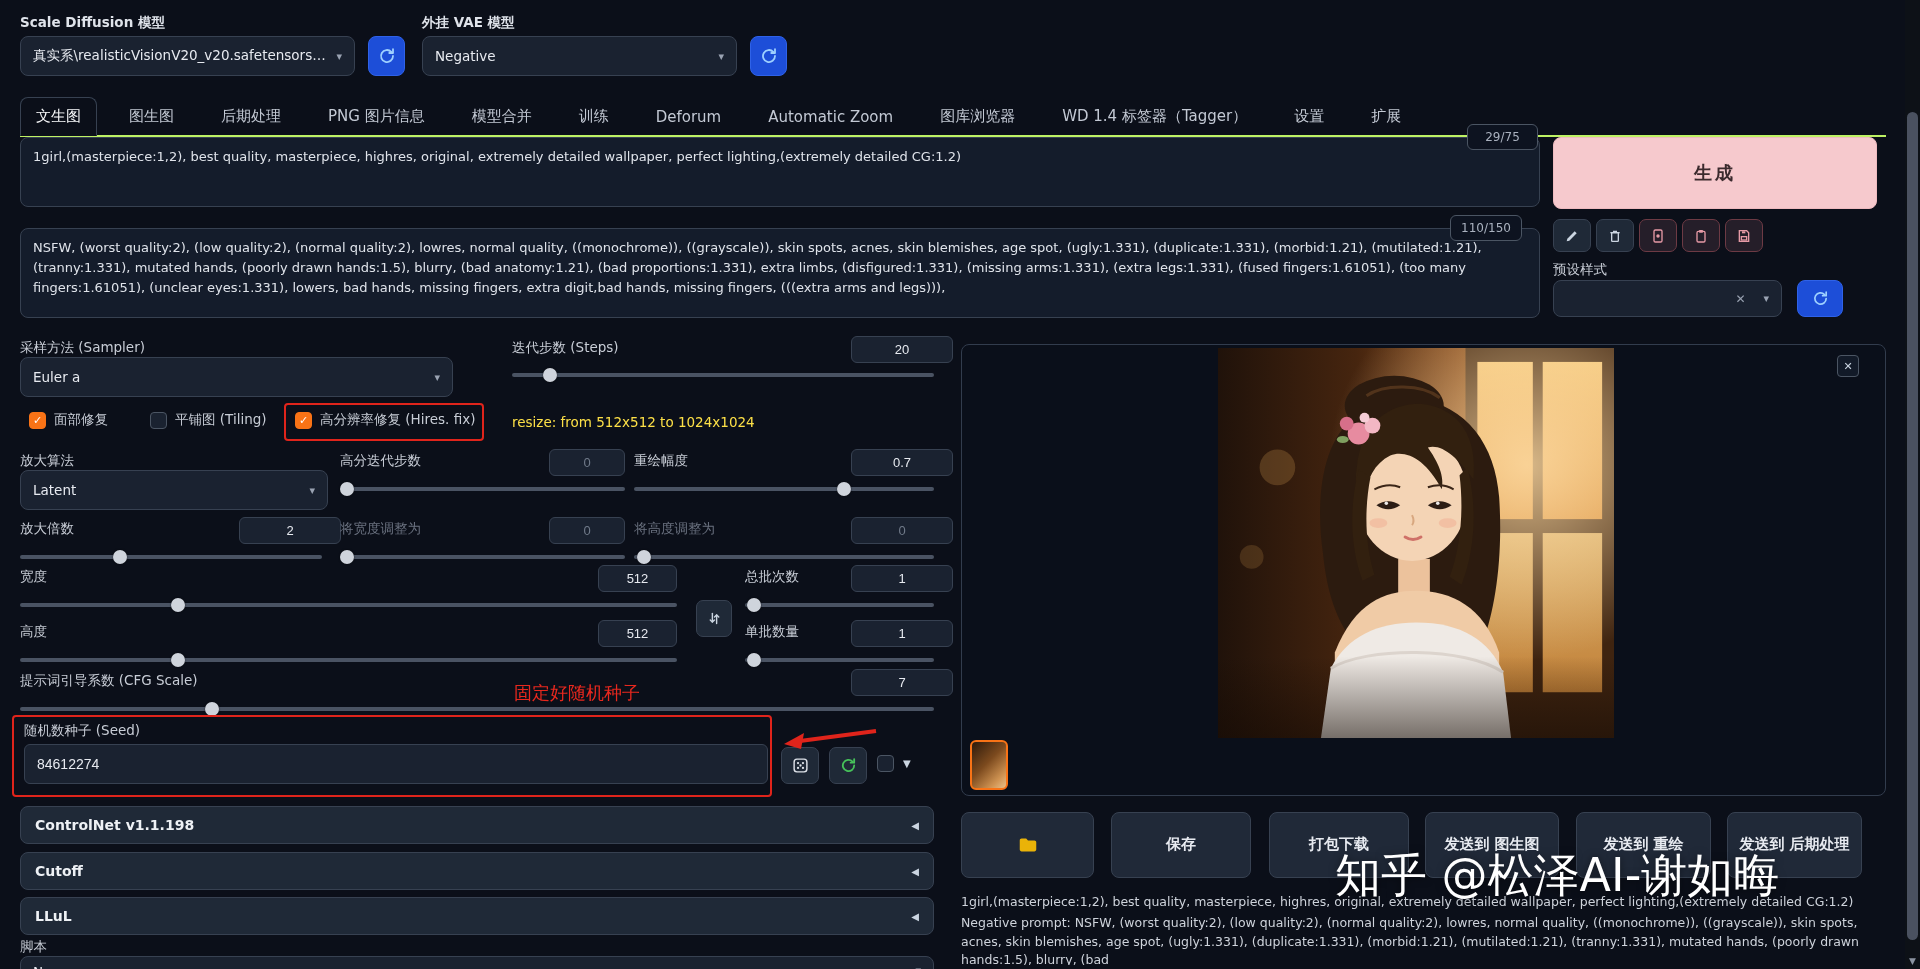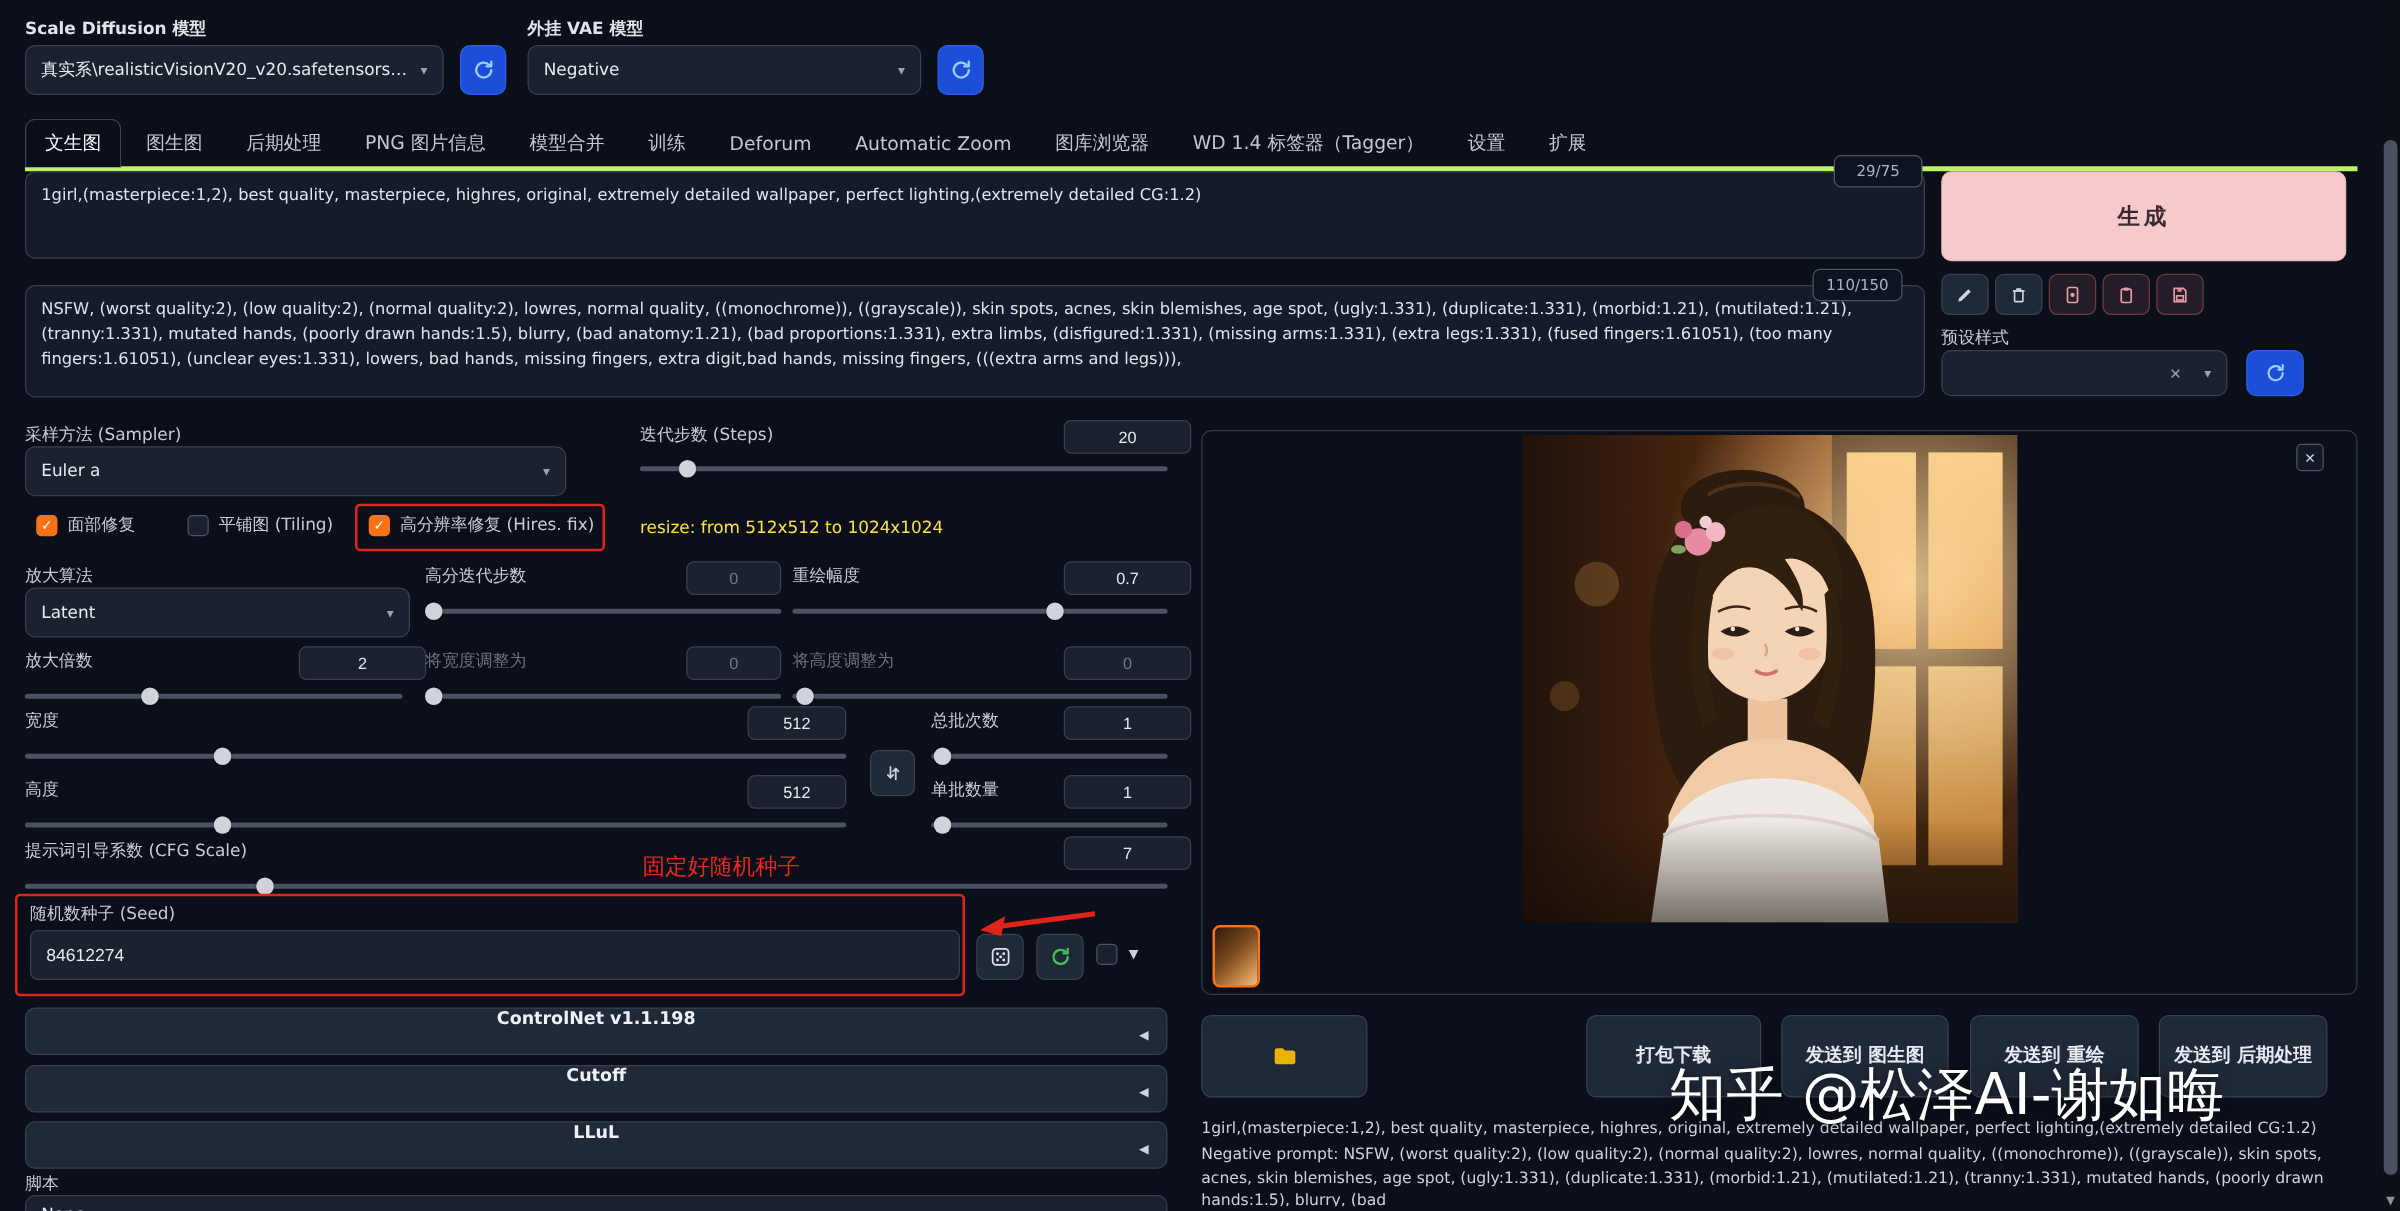--- a/index.html
+++ b/index.html
@@ -23,33 +23,33 @@
     position:absolute; height:27px; background:#1a2230; border:1px solid #374151;
     border-radius:6px; color:#e7eaf0; font-size:13px; text-align:center; width:102px;
   }
   .num.dim { color:#707a89; }
   .slider { position:absolute; height:14px; cursor:pointer; }
   .slider .track { position:absolute; left:0; right:0; top:5px; height:4px; background:#4a5363; border-radius:2px; }
   .slider .thumb { position:absolute; top:0; width:14px; height:14px; border-radius:50%; background:#cfd4dc; transform:translateX(-7px); box-shadow:0 0 2px rgba(0,0,0,.6); }
   .chk { position:absolute; display:flex; align-items:center; gap:8px; font-size:13.5px; color:#c8cdd6; cursor:pointer; white-space:nowrap; }
   .chk .box { width:17px; height:17px; border-radius:4px; border:1px solid #4b5563; background:#1a2230; display:flex; align-items:center; justify-content:center; font-size:11px; color:#fff; font-weight:bold; }
   .chk .box.on { background:#f97316; border-color:#f97316; }
-  .tabs { position:absolute; left:20px; top:97px; width:1866px; height:40px; display:flex; align-items:flex-end; gap:5px; border-bottom:4px solid #bef264; }
+  .tabs { position:absolute; left:20px; top:97px; width:1866px; height:40px; display:flex; align-items:flex-end; gap:17px; border-bottom:2px solid #bef264; }
   .tab { padding:9px 15px; font-size:15px; color:#c3c9d4; cursor:pointer; white-space:nowrap; }
   .tab.active { border:1px solid #374151; border-bottom:1px solid #0b0f19; border-radius:8px 8px 0 0; color:#f9fafb; margin-bottom:-1px; background:#0b0f19; }
   .textarea {
     position:absolute; background:#141c2b; border:1px solid #374151; border-radius:8px;
     color:#dfe3ea; font-size:13px; line-height:1.55; padding:9px 12px; overflow:hidden;
   }
   .counter { position:absolute; background:#0d1320; border:1px solid #4b5563; border-radius:6px; color:#aab2bf; font-size:12px; display:flex; align-items:center; justify-content:center; z-index:6; }
   .redbox { position:absolute; border:2px solid #e0241b; border-radius:4px; pointer-events:none; z-index:5; }
   .btn-sm { position:absolute; width:38px; height:33px; background:#1f2937; border:1px solid #374151; border-radius:7px; display:flex; align-items:center; justify-content:center; cursor:pointer; }
   .btn-sm.pink { background:#251e29; border-color:#6d3a44; }
   .gen-btn { position:absolute; left:1553px; top:137px; width:324px; height:72px; background:#f6c9cd; border:1px solid #eebabf; border-radius:8px; display:flex; align-items:center; justify-content:center; font-size:18px; font-weight:700; color:#3b2a2d; letter-spacing:3px; cursor:pointer; }
-  .accordion { position:absolute; left:20px; width:914px; height:38px; background:#1f2937; border:1px solid #374151; border-radius:8px; display:flex; align-items:center; padding:0 14px; color:#eef1f5; font-size:14px; font-weight:600; cursor:pointer;flex-direction:column; }
+  .accordion { position:absolute; left:20px; width:914px; height:38px; background:#1f2937; border:1px solid #374151; border-radius:8px; display:flex; align-items:center; padding:0 14px; color:#eef1f5; font-size:14px; font-weight:600; cursor:pointer; }
   .accordion .arr { margin-left:auto; font-size:10px; color:#cbd5e1; }
   .refresh-btn { position:absolute; background:#1d4ed8; border:1px solid #2f62e8; border-radius:8px; display:flex; align-items:center; justify-content:center; cursor:pointer; }
   .img-panel { position:absolute; left:961px; top:344px; width:925px; height:452px; border:1px solid #323c4d; border-radius:8px; background:#0a0f1a; }
   .img-wrap { position:absolute; left:256px; top:3px; width:396px; height:390px; overflow:hidden; }
   .img-close { position:absolute; top:10px; right:26px; width:22px; height:22px; border:1px solid #4b5563; border-radius:4px; color:#cbd5e1; font-size:11px; display:flex; align-items:center; justify-content:center; cursor:pointer; background:#121a28; }
   .thumb-sel { position:absolute; left:8px; bottom:5px; width:38px; height:50px; border:2px solid #f97316; border-radius:6px; background:linear-gradient(135deg,#2d1a0c 0%,#7c4a1e 45%,#cf9352 80%,#e9c089 100%); cursor:pointer; }
   .gal-btn { position:absolute; height:66px; background:#202938; border:1px solid #374151; border-radius:8px; display:flex; align-items:center; justify-content:center; color:#e7eaf0; font-size:15px; font-weight:600; cursor:pointer; text-align:center; padding:0 10px; line-height:1.3; }
   .gen-info { position:absolute; left:961px; top:893px; width:925px; height:72px; overflow:hidden; color:#ced3db; font-size:12.5px; line-height:1.5; }
   .gen-info div { margin-bottom:2px; }
   .watermark { position:absolute; left:1335px; top:845px; font-size:46px; color:#ffffff; font-weight:500; text-shadow:0 1px 8px rgba(0,0,0,.5); z-index:20; pointer-events:none; white-space:nowrap; }
@@ -416,20 +416,21 @@
     <div class="thumb-sel"></div>
   </div>
 
   <div class="gal-btn" style="left:961px;top:812px;width:133px">
     <span>
       <svg viewBox="0 0 24 24" width="22" height="22">
           <path d="M3 7c0-1.1.9-2 2-2h5l2 2h7c1.1 0 2 .9 2 2v8c0 1.1-.9 2-2 2H5c-1.1 0-2-.9-2-2V7z" fill="#eab308"></path>
         </svg>
     </span>
   </div>
+  <div class="gal-btn" style="left:1111px;top:812px;width:140px">保存</div>
   <div class="gal-btn" style="left:1269px;top:812px;width:140px">打包下载</div>
   <div class="gal-btn" style="left:1576px;top:812px;width:135px">发送到 重绘</div>
   <div class="gal-btn" style="left:1425px;top:812px;width:134px">发送到 图生图</div>
   <div class="gal-btn" style="left:1727px;top:812px;width:135px">发送到 后期处理</div>
 
   <div class="gen-info">
     <div>1girl,(masterpiece:1,2), best quality, masterpiece, highres, original, extremely detailed wallpaper, perfect lighting,(extremely detailed CG:1.2)</div>
     <div>Negative prompt: NSFW, (worst quality:2), (low quality:2), (normal quality:2), lowres, normal quality, ((monochrome)), ((grayscale)), skin spots, acnes, skin blemishes, age spot, (ugly:1.331), (duplicate:1.331), (morbid:1.21), (mutilated:1.21), (tranny:1.331), mutated hands, (poorly drawn hands:1.5), blurry, (bad</div>
   </div>
 

